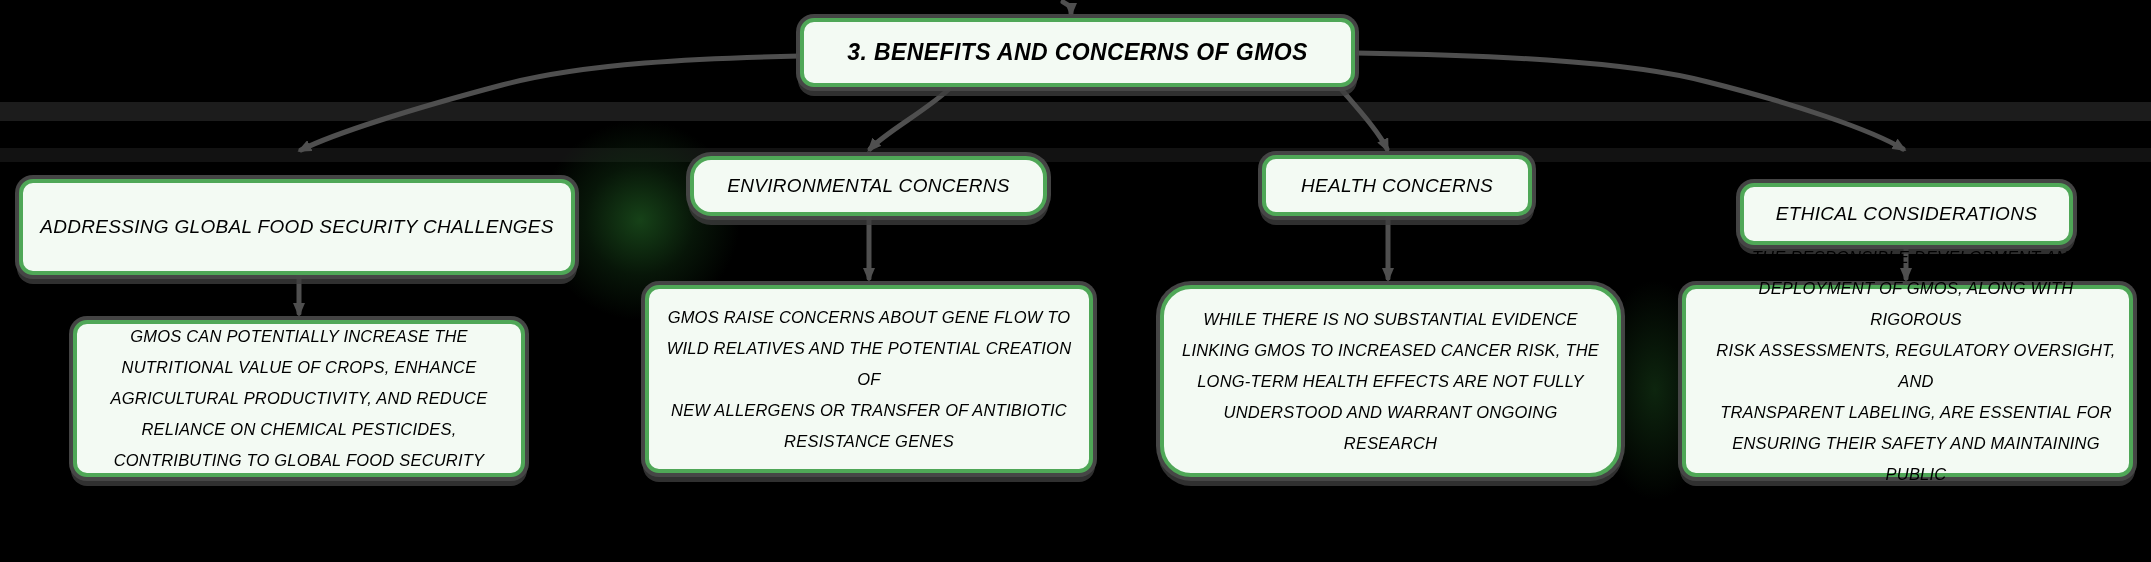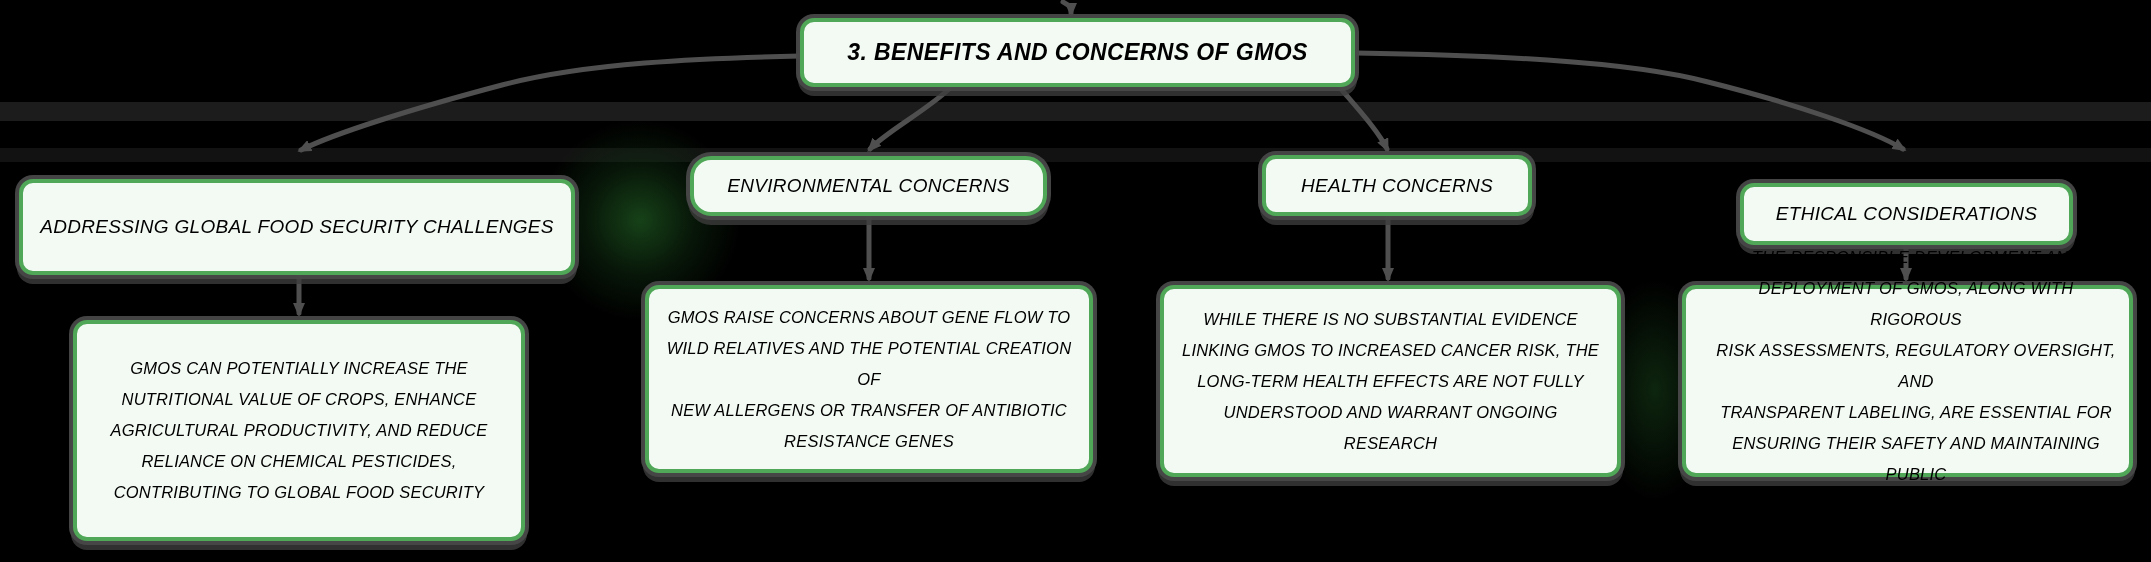--- a/index.html
+++ b/index.html
@@ -110,36 +110,36 @@
   </div>
 
   <div class="node branch" style="left:1262px; top:155px; width:270px; height:61px;">
     <span>HEALTH CONCERNS</span>
   </div>
 
   <div class="node branch" style="left:1740px; top:155px; width:333px; height:62px;margin-top:28px;">
     <span>ETHICAL CONSIDERATIONS</span>
   </div>
 
-  <div class="node leaf" style="left:73px; top:320px; width:452px; height:221px;justify-content:center;">
+  <div class="node leaf" style="left:73px; top:320px; width:452px; height:157px;justify-content:center;">
     <span>GMOS CAN POTENTIALLY INCREASE THE
 NUTRITIONAL VALUE OF CROPS, ENHANCE
 AGRICULTURAL PRODUCTIVITY, AND REDUCE
 RELIANCE ON CHEMICAL PESTICIDES,
 CONTRIBUTING TO GLOBAL FOOD SECURITY</span>
   </div>
 
   <div class="node leaf" style="left:645px; top:285px; width:448px; height:188px;">
     <span>GMOS RAISE CONCERNS ABOUT GENE FLOW TO
 WILD RELATIVES AND THE POTENTIAL CREATION OF
 NEW ALLERGENS OR TRANSFER OF ANTIBIOTIC
 RESISTANCE GENES</span>
   </div>
 
-  <div class="node leaf" style="left:1160px; top:285px; width:461px; height:192px;">
+  <div class="node leaf" style="left:1160px; top:285px; width:461px; height:192px;border-radius:31px;">
     <span>WHILE THERE IS NO SUBSTANTIAL EVIDENCE
 LINKING GMOS TO INCREASED CANCER RISK, THE
 LONG-TERM HEALTH EFFECTS ARE NOT FULLY
 UNDERSTOOD AND WARRANT ONGOING RESEARCH</span>
   </div>
 
   <div class="node leaf" style="left:1682px; top:285px; width:451px; height:192px;padding-left:29px;">
     <span>THE RESPONSIBLE DEVELOPMENT AND
 DEPLOYMENT OF GMOS, ALONG WITH RIGOROUS
 RISK ASSESSMENTS, REGULATORY OVERSIGHT, AND

